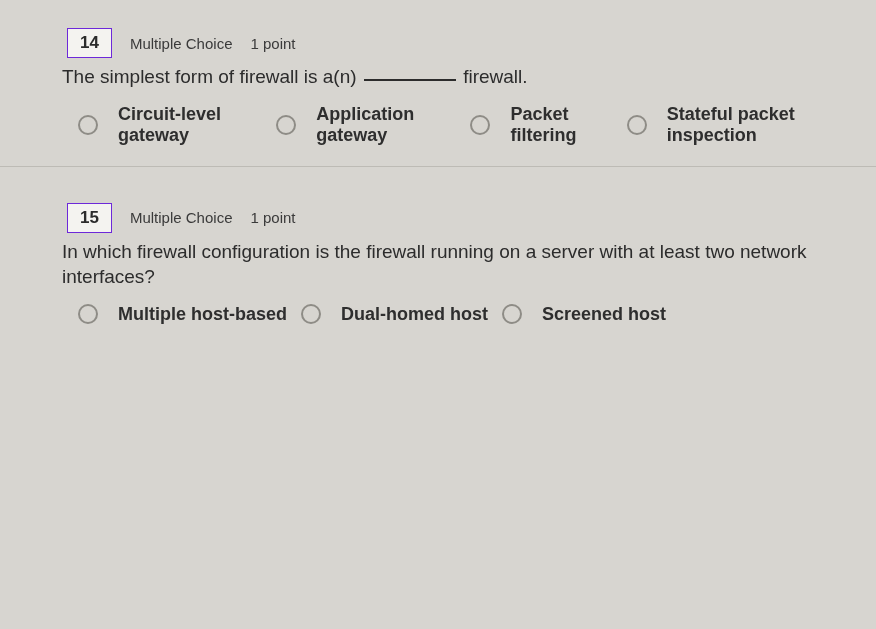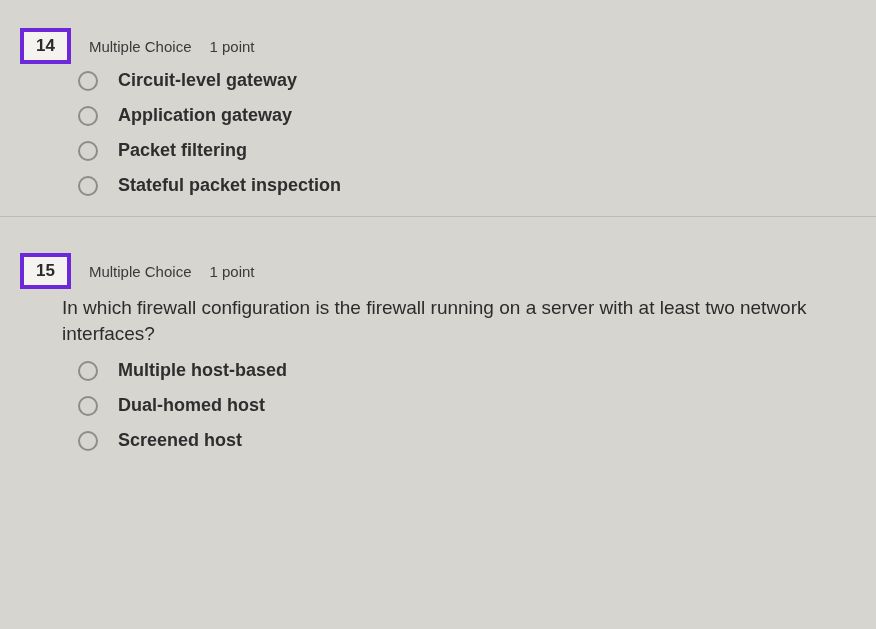--- a/index.html
+++ b/index.html
@@ -21,45 +21,46 @@
     }
     .header-row {
       display: flex;
       align-items: center;
       gap: 18px;
       margin-bottom: 6px;
       margin-left: 0;
     }
     .number-badge {
       background: #f4f3f0;
-      border: 4px solid #6d28d9;
+      border: 1px solid #6d28d9;
       padding: 4px 12px;
       font-weight: 700;
       font-size: 17px;
       color: #2b2b2b;
       min-width: 38px;
       text-align: center;
+      margin-left: 47px;
     }
     .type-label, .points-label {
       font-size: 15px;
       color: #3a3a3a;
       font-weight: 500;
     }
     .prompt {
       font-size: 19px;
       color: #2c2c2c;
       margin-left: 42px;
       margin-bottom: 14px;
       line-height: 1.35;
       font-weight: 500;
     }
     .options {
       margin-left: 58px;
       display: flex;
-      flex-direction: column;
+      flex-direction: row;
       gap: 14px;
     }
     .option-row {
       display: flex;
       align-items: center;
       gap: 20px;
       cursor: pointer;
     }
     .radio-circle {
       width: 20px;
@@ -86,20 +87,25 @@
     }
   </style>
 </head>
 <body>
 
 <div class="question-block">
   <div class="header-row">
     <div class="number-badge">14</div>
     <span class="type-label">Multiple Choice</span>
     <span class="points-label">1 point</span>
+  </div>
+  <div class="prompt">
+    <span>The simplest form of firewall is a(n)</span>
+    <span class="blank"></span>
+    <span> firewall.</span>
   </div>
   <div class="options">
     <div class="option-row">
       <span class="radio-circle"></span>
       <span class="option-text">Circuit-level gateway</span>
     </div>
     <div class="option-row">
       <span class="radio-circle"></span>
       <span class="option-text">Application gateway</span>
     </div>

